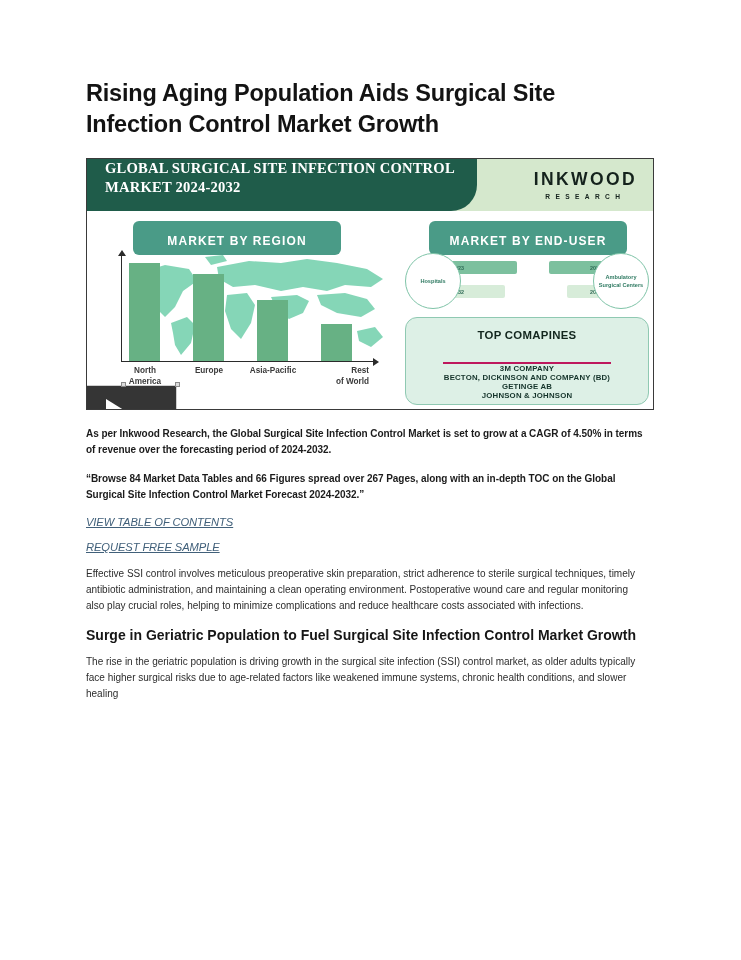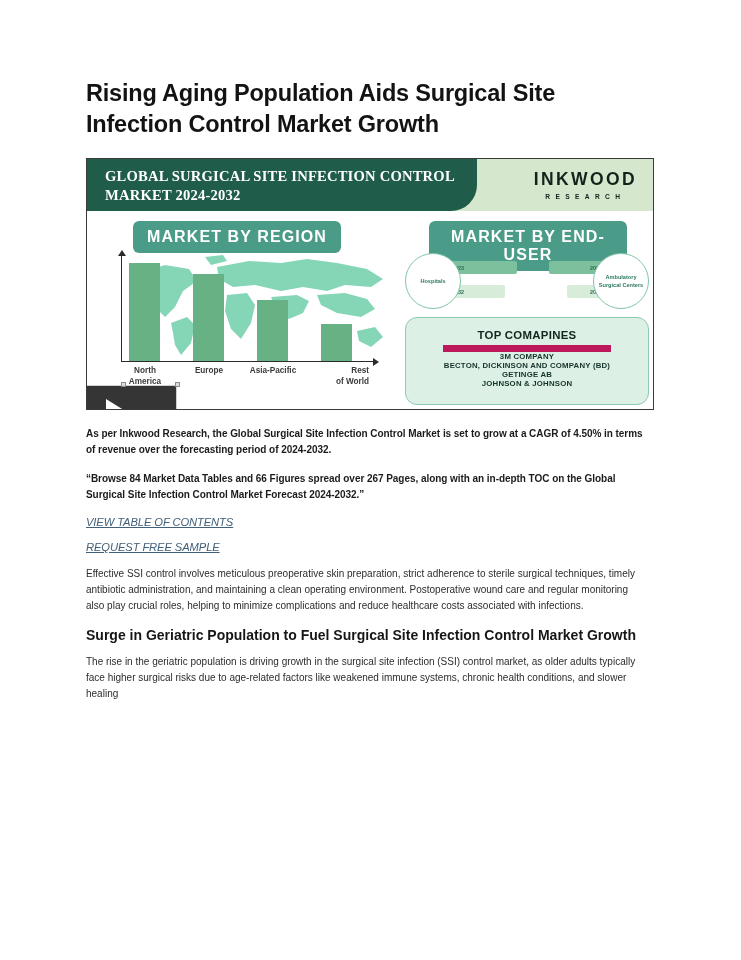--- a/index.html
+++ b/index.html
@@ -63,21 +63,21 @@
     position: absolute;
     left: 0; top: 0;
     width: 390px;
     height: 52px;
     background: #1f5c4a;
     border-bottom-right-radius: 26px;
   }
   .ig-title {
     position: absolute;
     left: 18px;
-    top: 8px;
+    top: 0;
     width: 360px;
     color: #ffffff;
     font-family: "Liberation Serif", serif;
     font-weight: bold;
     font-size: 14.6px;
     line-height: 1.32;
     letter-spacing: 0.2px;
   }
   .ig-logo {
     position: absolute;
@@ -97,25 +97,25 @@
     font-size: 6.6px;
     letter-spacing: 5.4px;
     margin-top: 3px;
   }
 
   .pill {
     position: absolute;
     background: #4a9b87;
     color: #ffffff;
     font-weight: bold;
-    font-size: 16px;
+    font-size: 12px;
     letter-spacing: 1.1px;
     text-align: center;
     border-radius: 6px;
-    padding: 7px 0 7px 0;
+    padding: 13px 0 7px 0;
     box-sizing: border-box;
   }
   .pill-region { left: 46px; top: 62px; width: 208px; }
   .pill-enduser { left: 342px; top: 62px; width: 198px; }
 
   
   .region-chart {
     position: absolute;
     left: 14px;
     top: 92px;
@@ -236,22 +236,22 @@
     border-radius: 12px;
     box-sizing: border-box;
     padding: 7px 8px 6px 8px;
     text-align: center;
   }
   .tc-title {
     font-size: 11.4px;
     font-weight: bold;
     color: #12261e;
     letter-spacing: 0.3px;
-    padding-bottom: 4px;
-    border-bottom: 7px solid #be185d;
+    padding-bottom: 21px;
+    border-bottom: 2px solid #be185d;
     display: inline-block;
     width: 74%;
   }
   .tc-item {
     font-size: 7.8px;
     font-weight: bold;
     color: #14332a;
     letter-spacing: 0.2px;
   }
 

